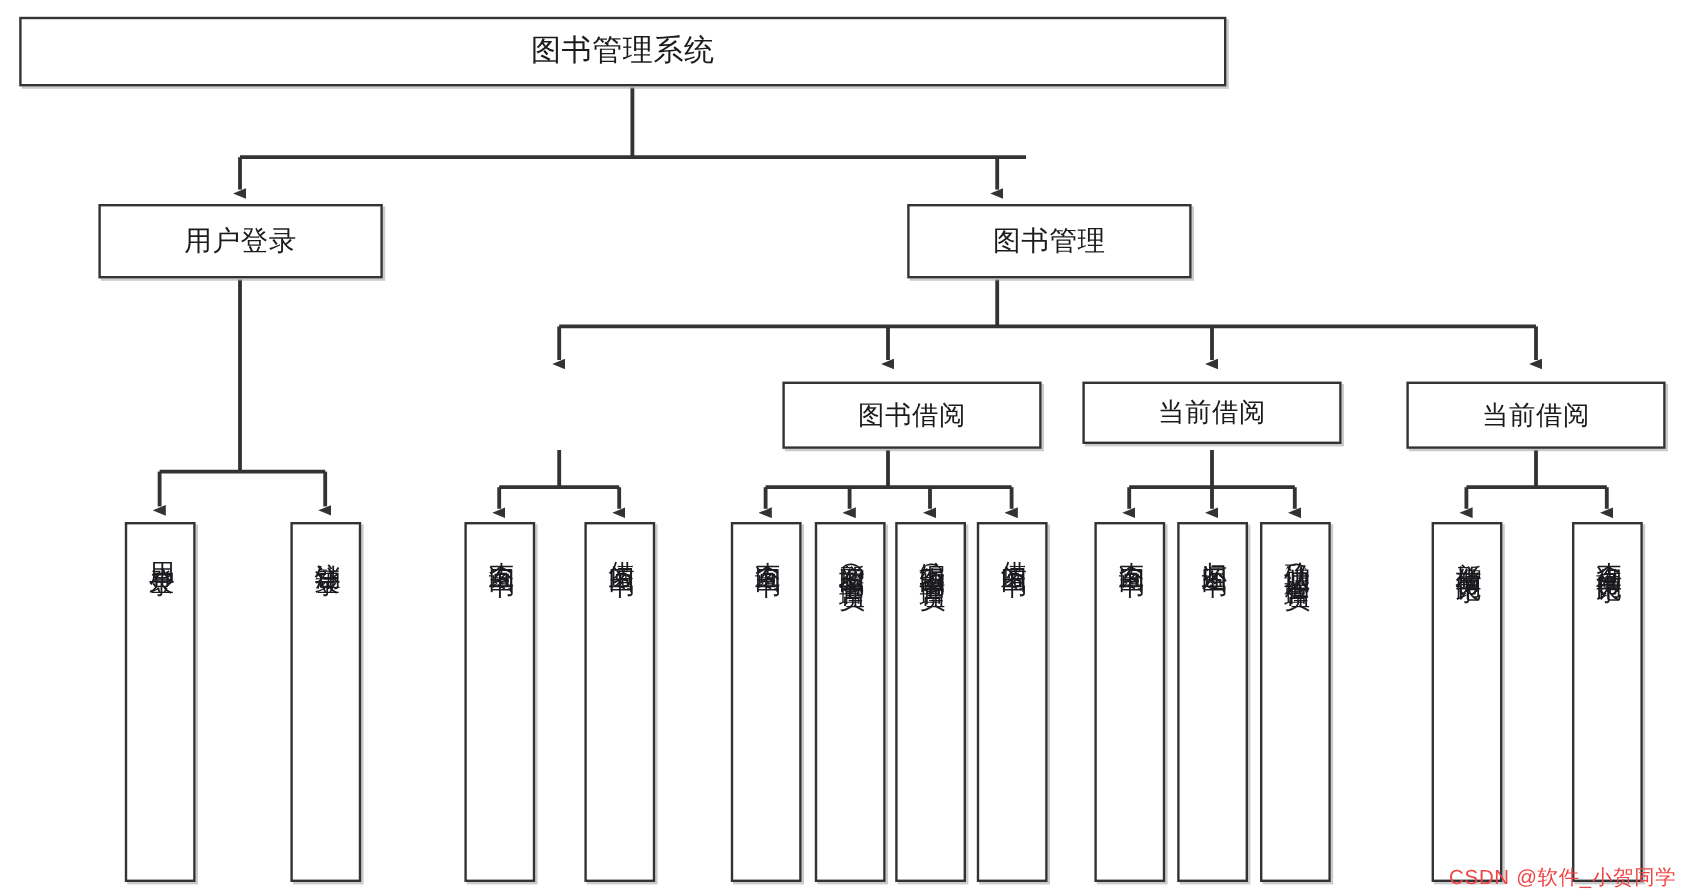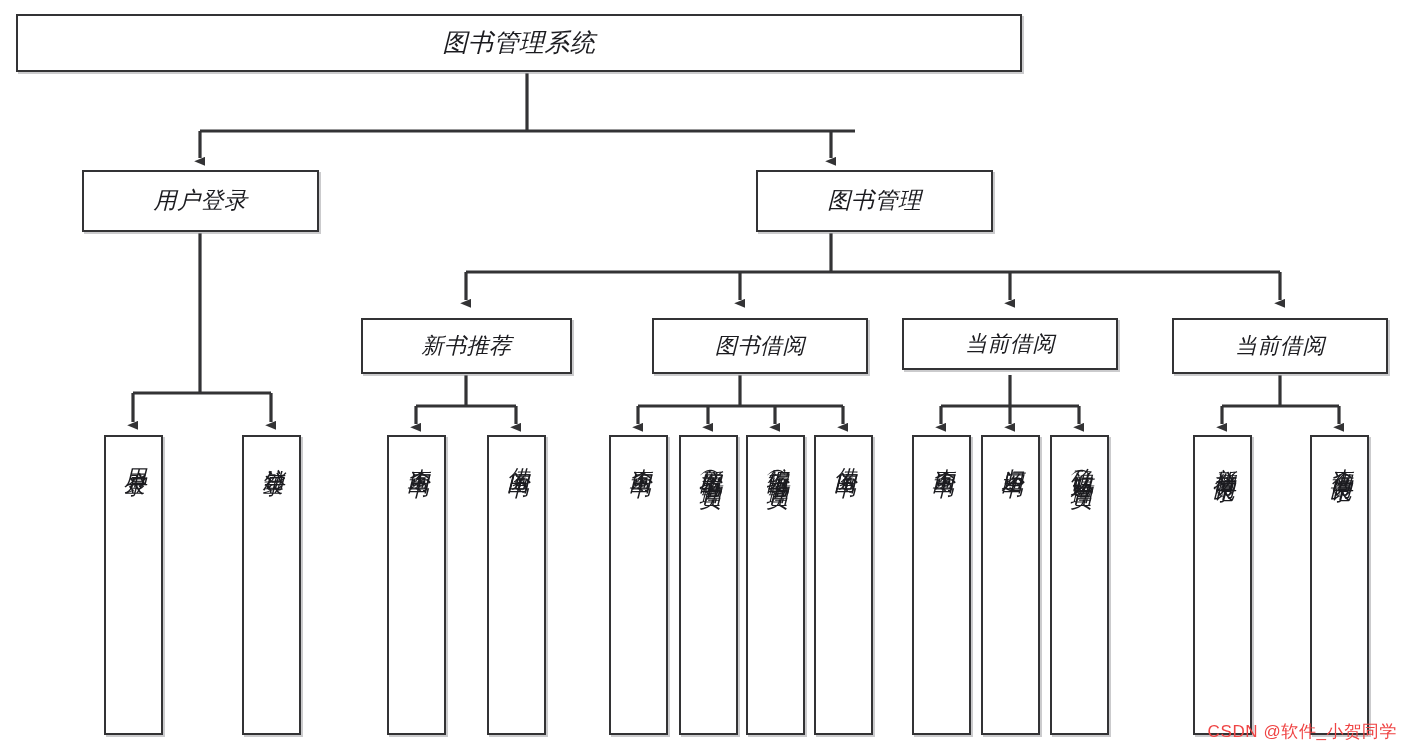--- a/index.html
+++ b/index.html
@@ -37,21 +37,20 @@
     justify-content: center;
     color: #1b1b1f;
     z-index: 2;
   }
   .node-label {
     display: block;
     text-align: center;
     line-height: 1.18;
     letter-spacing: 0.5px;
     white-space: nowrap;
-    font-style: italic;
   }
   .node.root .node-label   { font-size: 25px; }
   .node.level2 .node-label { font-size: 23px; }
   .node.level3 .node-label { font-size: 22px; }
 
   .node.leaf {
     align-items: flex-start;
     padding-top: 14px;
   }
   .node.leaf .node-label {
@@ -134,23 +133,20 @@
     <span class="node-label">图书管理系统</span>
   </div>
 
   <div class="node level2" style="left:82px; top:170px; width:237px; height:62px;">
     <span class="node-label">用户登录</span>
   </div>
   <div class="node level2" style="left:712px; top:170px; width:237px; height:62px;margin-left:44px;">
     <span class="node-label">图书管理</span>
   </div>
 
-  <div class="node level3" style="left:361px; top:318px; width:211px; height:56px;">
-    <span class="node-label">新书推荐</span>
-  </div>
   <div class="node level3" style="left:632px; top:318px; width:216px; height:56px;margin-left:20px;">
     <span class="node-label">图书借阅</span>
   </div>
   <div class="node level3" style="left:902px; top:318px; width:216px; height:52px;">
     <span class="node-label">当前借阅</span>
   </div>
   <div class="node level3" style="left:1172px; top:318px; width:216px; height:56px;">
     <span class="node-label">当前借阅</span>
   </div>
 

